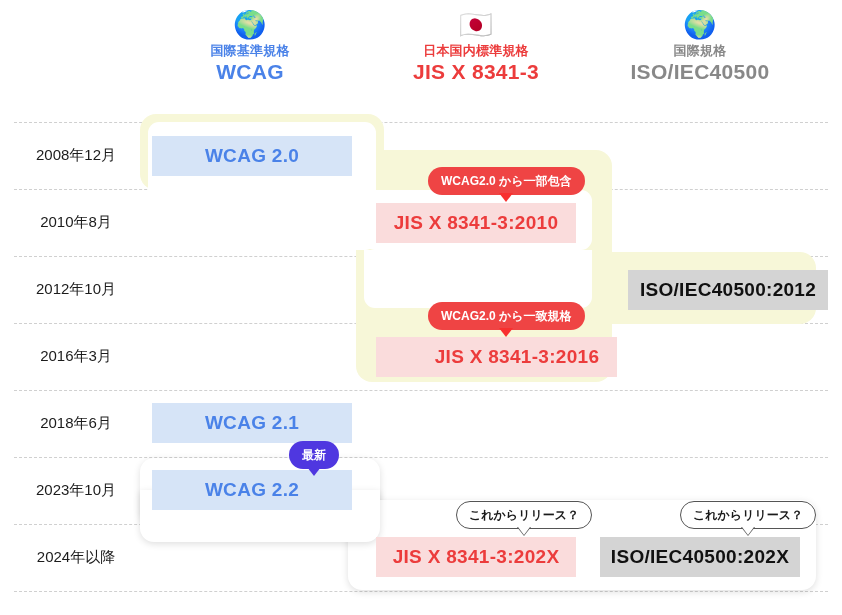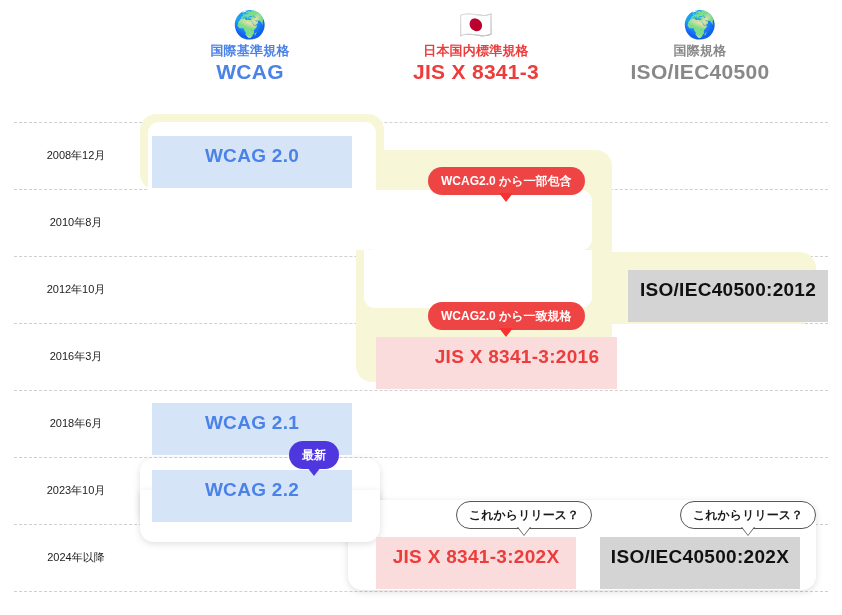--- a/index.html
+++ b/index.html
@@ -30,36 +30,36 @@
   
   .colhead{position:absolute;text-align:center;width:240px;}
   .colhead .flag{font-size:27px;line-height:30px;height:32px;
     font-family:"DejaVu Sans",sans-serif;}
   .colhead .kind{font-size:13px;font-weight:bold;line-height:17px;letter-spacing:.2px;}
   .colhead .name{font-size:21px;font-weight:bold;line-height:26px;letter-spacing:.3px;}
 
   
   .rowlabel{
     position:absolute;left:14px;width:124px;text-align:center;
-    font-size:11px;color:#1c1c1c;line-height:16px;
+    font-size:15px;color:#1c1c1c;line-height:16px;
   }
 
   
   .hl{position:absolute;background:#f7f7d8;}
 
   
   .card{
     position:absolute;background:#ffffff;
     box-shadow:0 2px 7px rgba(0,0,0,.13);
   }
   .card.plain{box-shadow:none;}
 
   
   .chip{
-    position:absolute;height:52px;line-height:40px;
+    position:absolute;height:40px;line-height:40px;
     text-align:center;font-size:19px;font-weight:bold;letter-spacing:.3px;
     white-space:nowrap;
   }
   .chip.wcag{background:#d6e4f7;color:#4a82e8;}
   .chip.jis {background:#fadcdc;color:#ec3c3c;}
   .chip.iso {background:#d4d4d4;color:#111111;}
 
   
   .badge{
     position:absolute;white-space:nowrap;
@@ -128,20 +128,21 @@
     <div class="card" style="left:348px;top:500px;width:468px;height:90px;border-radius:14px;"></div>
 
     <div class="card" style="left:140px;top:490px;width:240px;height:52px;border-radius:0 0 14px 14px;"></div>
   </div>
 
   <div class="layer" id="layer-chips">
     <div class="chip wcag" style="left:152px;top:136px;width:200px;">WCAG 2.0</div>
     <div class="chip wcag" style="left:152px;top:403px;width:200px;">WCAG 2.1</div>
     <div class="chip wcag" style="left:152px;top:470px;width:200px;">WCAG 2.2</div>
 
+    <div class="chip jis" style="left:376px;top:203px;width:200px;">JIS X 8341-3:2010</div>
     <div class="chip jis" style="left:376px;top:337px;width:200px;padding-left:41px;">JIS X 8341-3:2016</div>
     <div class="chip jis" style="left:376px;top:537px;width:200px;">JIS X 8341-3:202X</div>
 
     <div class="chip iso" style="left:600px;top:270px;width:200px;margin-left:28px;">ISO/IEC40500:2012</div>
     <div class="chip iso" style="left:600px;top:537px;width:200px;">ISO/IEC40500:202X</div>
   </div>
 
   <div class="layer" id="layer-labels">
 
     <div class="colhead" style="left:130px;top:10px">

